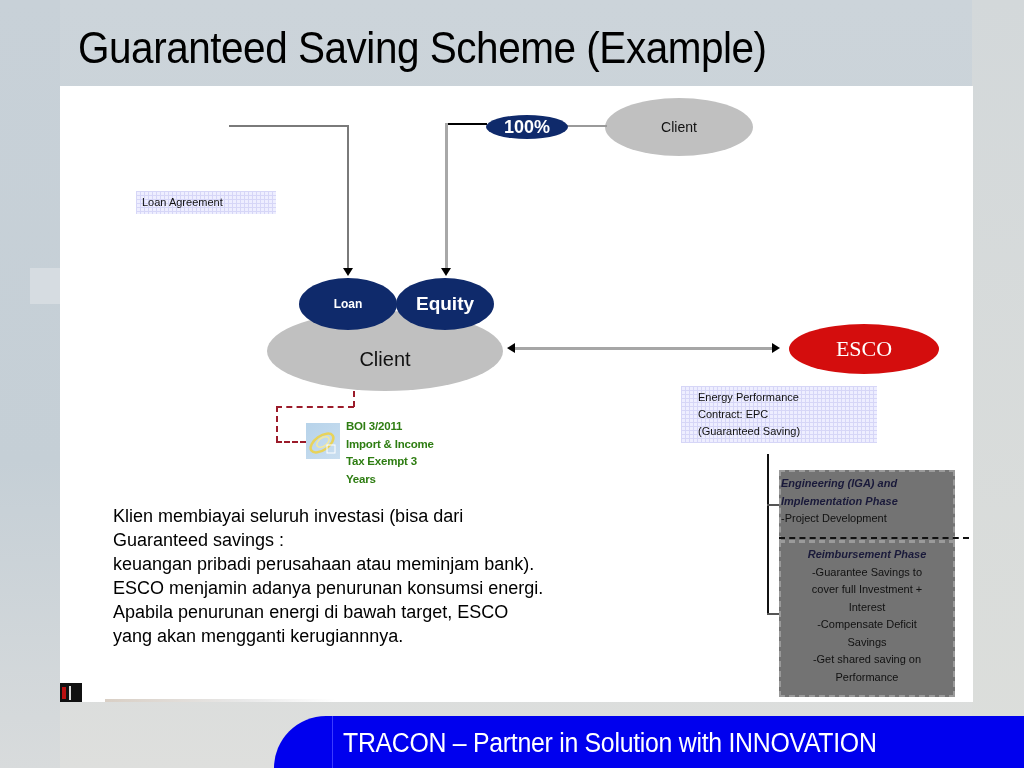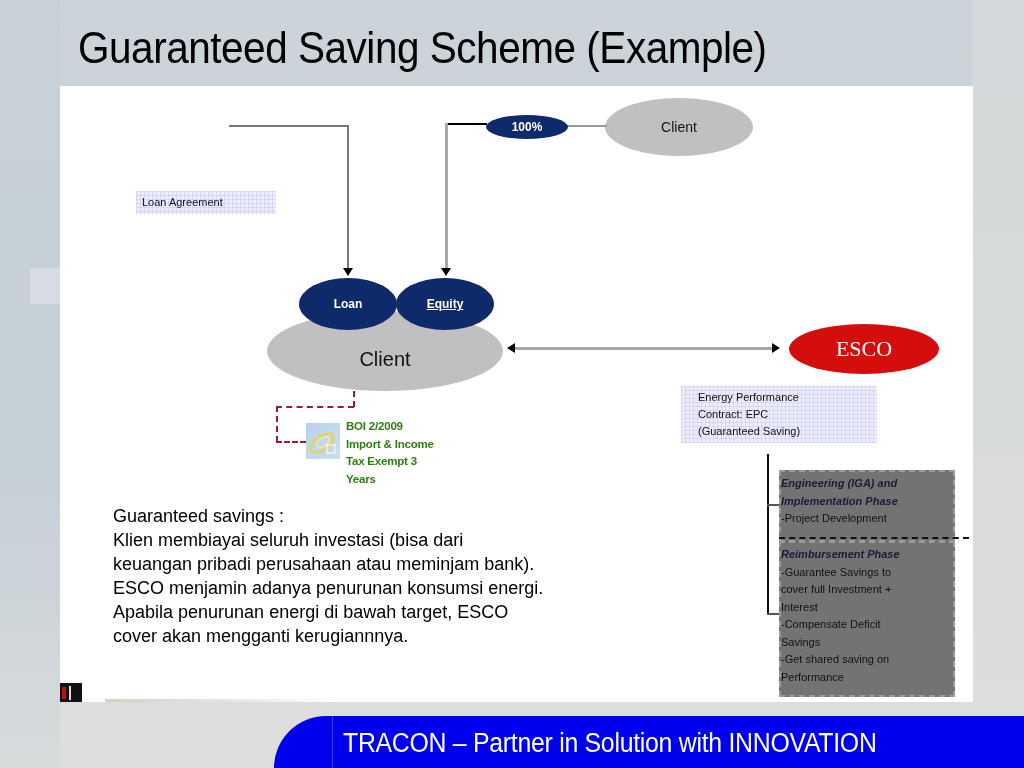--- a/index.html
+++ b/index.html
@@ -123,34 +123,34 @@
   <div class="arrow-down" style="left:283px; top:182px;"></div>
 
   <div class="note" style="left:76px; top:105px; width:128px;">
     <span>Loan Agreement</span>
   </div>
 
   <div class="ellipse gray" style="left:545px; top:12px; width:148px; height:58px; font-size:14px;">
     <span>Client</span>
   </div>
   <div class="line" style="left:505px; top:39px; width:42px; height:2px; background:#9a9a9a;"></div>
-  <div class="ellipse navy" style="left:426px; top:29px; width:82px; height:24px; font-size:12px;">
+  <div class="ellipse navy" style="left:426px; top:29px; width:82px; height:24px; font-size:18px;">
     <span>100%</span>
   </div>
   <div class="line" style="left:385px; top:37px; width:42px; height:2px; background:#000;"></div>
   <div class="line" style="left:385px; top:37px; width:3px; height:147px; background:#a8a8a8;"></div>
   <div class="arrow-down" style="left:381px; top:182px;"></div>
 
   <div class="ellipse gray" style="left:207px; top:225px; width:236px; height:80px; font-size:20px; padding-top:16px; box-sizing:border-box;">
     <span>Client</span>
   </div>
   <div class="ellipse navy" style="left:239px; top:192px; width:98px; height:52px; font-size:12px;">
     <span>Loan</span>
   </div>
-  <div class="ellipse navy" style="left:336px; top:192px; width:98px; height:52px; font-size:12px;text-decoration:underline;">
+  <div class="ellipse navy" style="left:336px; top:192px; width:98px; height:52px; font-size:19px;">
     <span>Equity</span>
   </div>
 
   <div class="line" style="left:455px; top:261px; width:258px; height:3px; background:#a6a6a6;"></div>
   <div class="arrow-left" style="left:447px; top:257px;"></div>
   <div class="arrow-right" style="left:712px; top:257px;"></div>
 
   <div class="ellipse red" style="left:729px; top:238px; width:150px; height:50px; font-size:22px; font-family:'Liberation Serif', serif;">
     <span>ESCO</span>
   </div>
@@ -164,21 +164,21 @@
   <div class="line" style="left:707px; top:368px; width:2px; height:160px; background:#111;"></div>
   <div class="line" style="left:707px; top:418px; width:14px; height:2px; background:#555;"></div>
   <div class="line" style="left:707px; top:527px; width:14px; height:2px; background:#555;"></div>
 
   <div class="phase-box" style="left:719px; top:384px; width:172px; height:62px;">
     <div class="phase-title">Engineering (IGA) and</div>
     <div class="phase-title">Implementation Phase</div>
     <div>-Project Development</div>
   </div>
   <div class="line" style="left:719px; top:451px; width:190px; height:0; border-top:2px dashed #111;"></div>
-  <div class="phase-box" style="left:719px; top:455px; width:172px; height:146px;">
+  <div class="phase-box" style="left:719px; top:455px; width:172px; height:146px;text-align:center;">
     <div class="phase-title">Reimbursement Phase</div>
     <div>-Guarantee Savings to</div>
     <div>cover full Investment +</div>
     <div>Interest</div>
     <div>-Compensate Deficit</div>
     <div>Savings</div>
     <div>-Get shared saving on</div>
     <div>Performance</div>
   </div>
 
@@ -188,33 +188,33 @@
   <div class="line" style="left:216px; top:355px; width:30px; height:0; border-top:2px dashed #9b1b2a;"></div>
 
   <div class="boi-icon">
     <svg width="34" height="36" viewBox="0 0 34 36">
       <ellipse cx="16" cy="20" rx="13" ry="7" fill="none" stroke="#e8d35a" stroke-width="2.5" transform="rotate(-35 16 20)"></ellipse>
       <ellipse cx="17" cy="19" rx="7" ry="4" fill="none" stroke="#f2e9a0" stroke-width="1.5" transform="rotate(-35 17 19)"></ellipse>
       <rect x="21" y="22" width="8" height="8" fill="none" stroke="#ffffff" stroke-width="1"></rect>
     </svg>
   </div>
   <div class="boi-text">
-    <div>BOI 2/2009</div>
+    <div>BOI 3/2011</div>
     <div>Import &amp; Income</div>
     <div>Tax Exempt 3</div>
     <div>Years</div>
   </div>
 
   <div class="body-text">
+    <div>Klien membiayai seluruh investasi (bisa dari</div>
     <div>Guaranteed savings :</div>
-    <div>Klien membiayai seluruh investasi (bisa dari</div>
     <div>keuangan pribadi perusahaan atau meminjam bank).</div>
     <div>ESCO menjamin adanya penurunan konsumsi energi.</div>
     <div>Apabila penurunan energi di bawah target, ESCO</div>
-    <div>cover akan mengganti kerugiannnya.</div>
+    <div>yang akan mengganti kerugiannnya.</div>
   </div>
 </div>
 
 <div class="logo"></div>
 <div class="footer-faint"></div>
 
 <div class="footer-band"></div>
 <div class="footer-divider"></div>
 <div class="footer-text">TRACON – Partner in Solution with INNOVATION</div>
 

